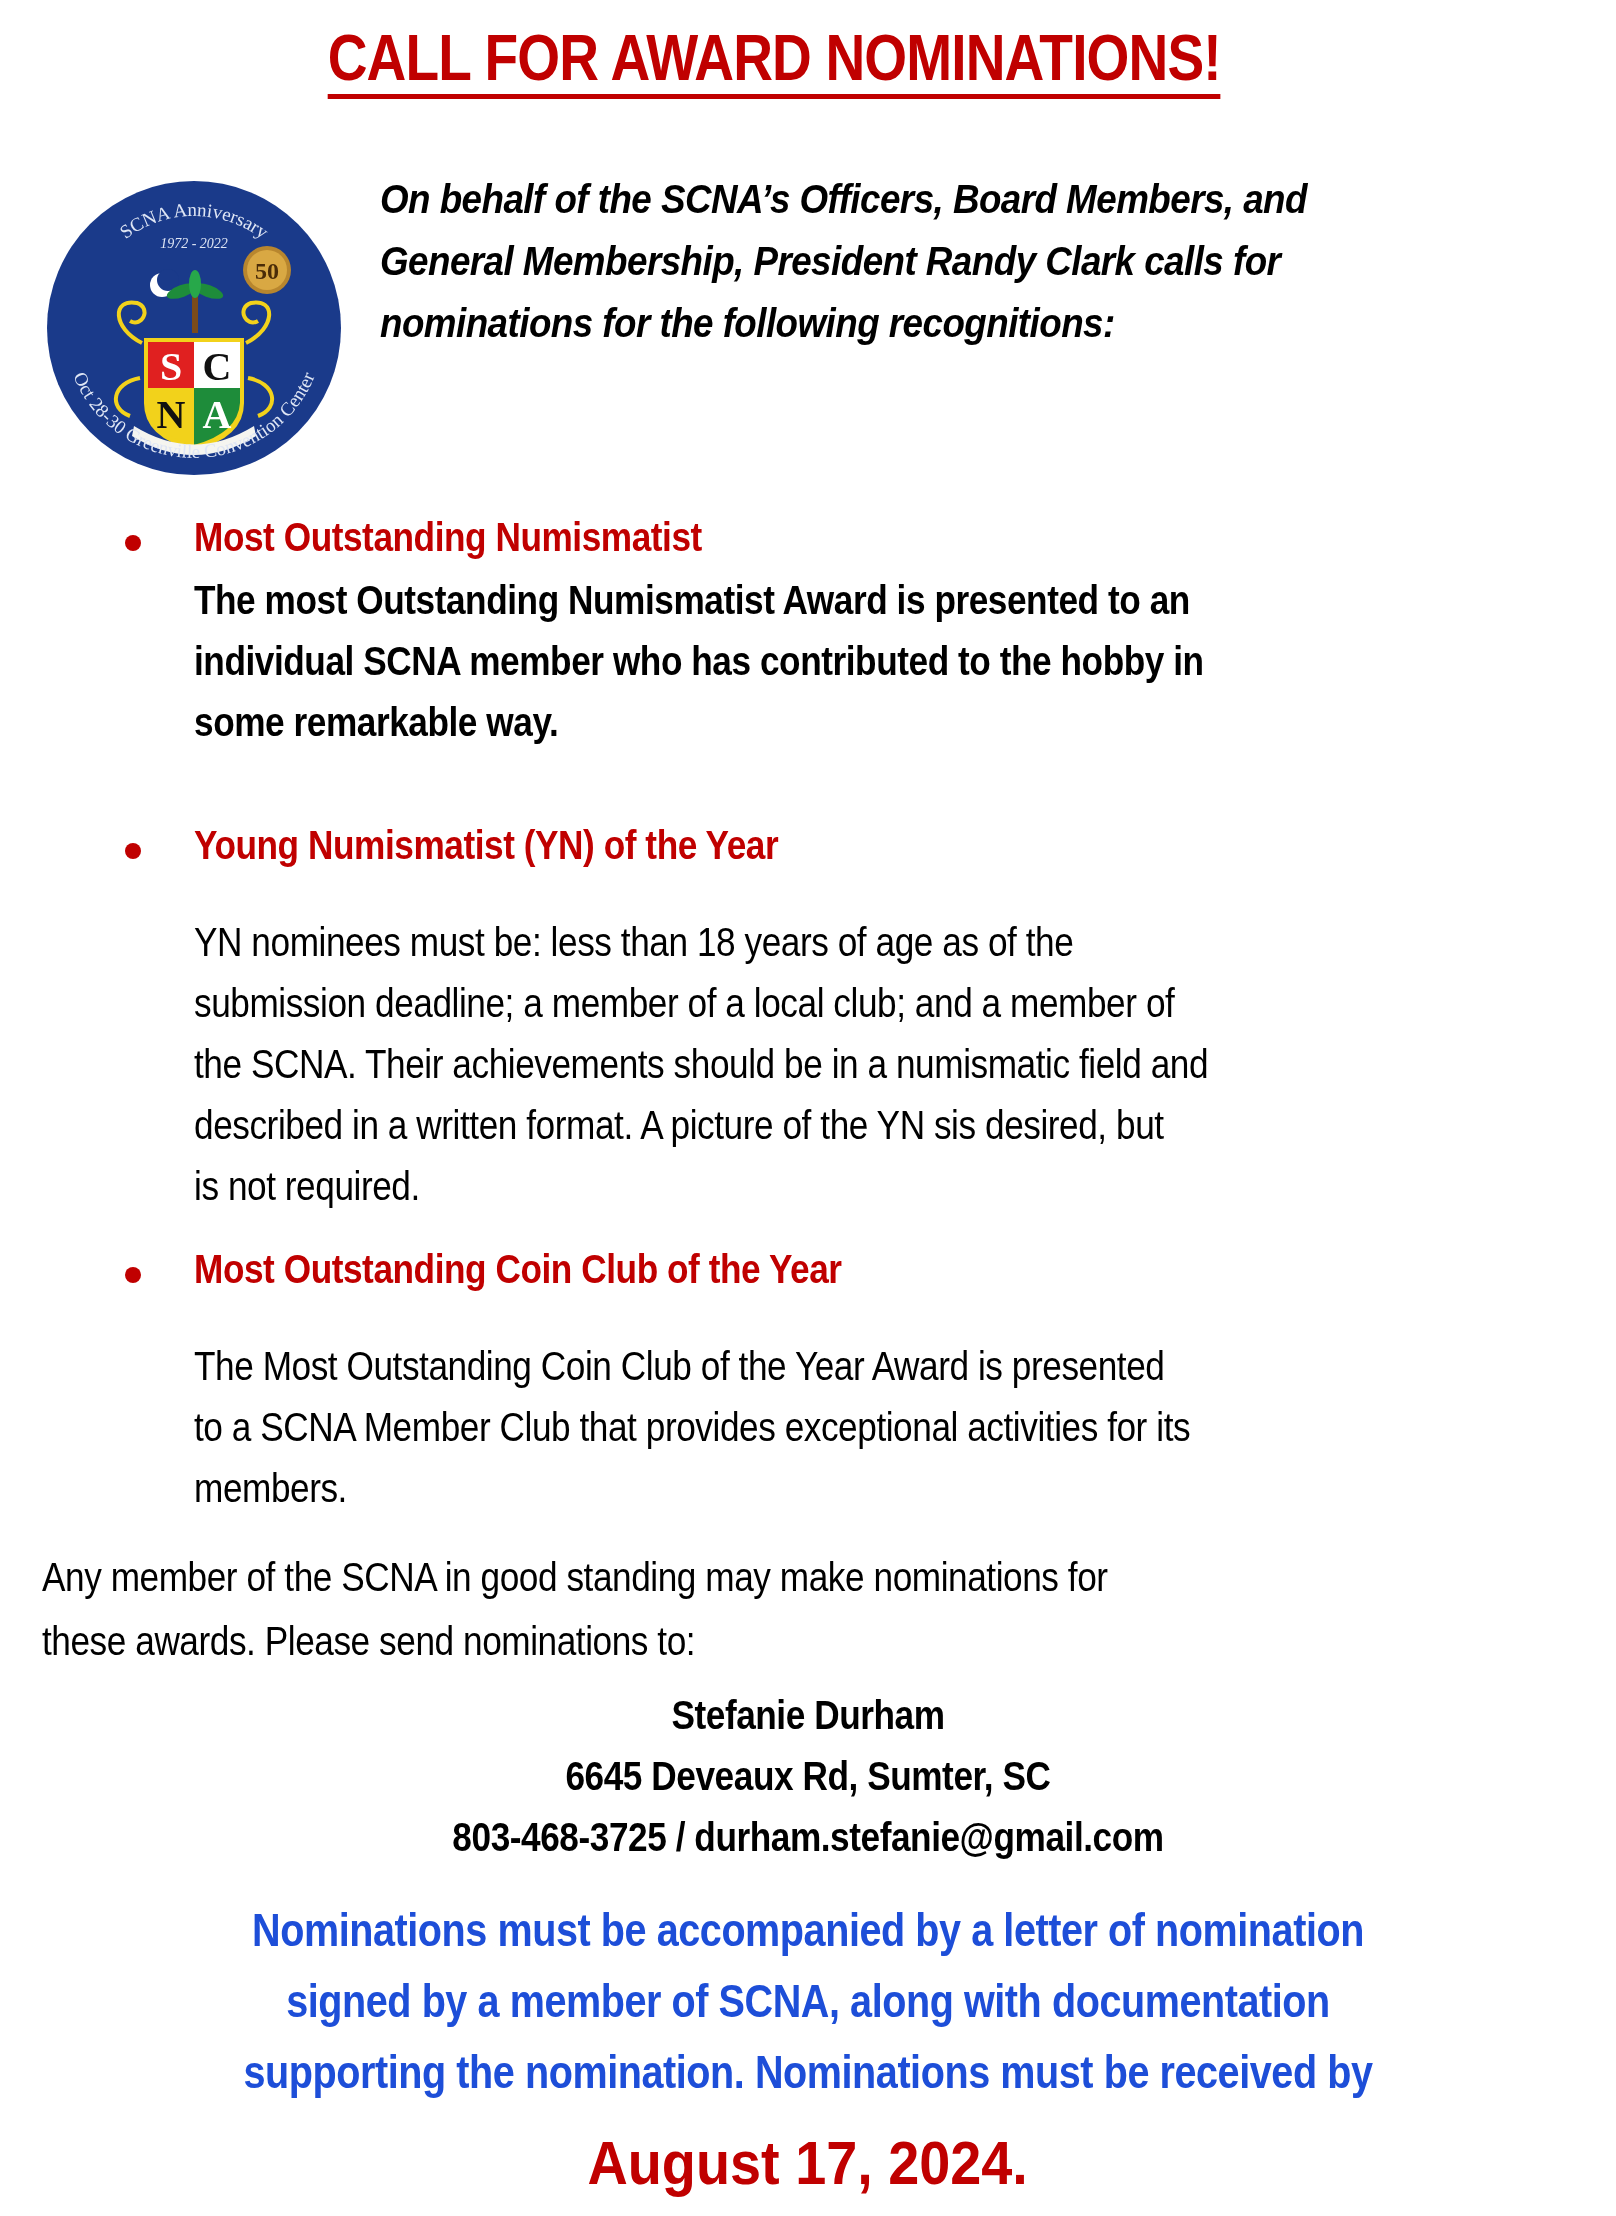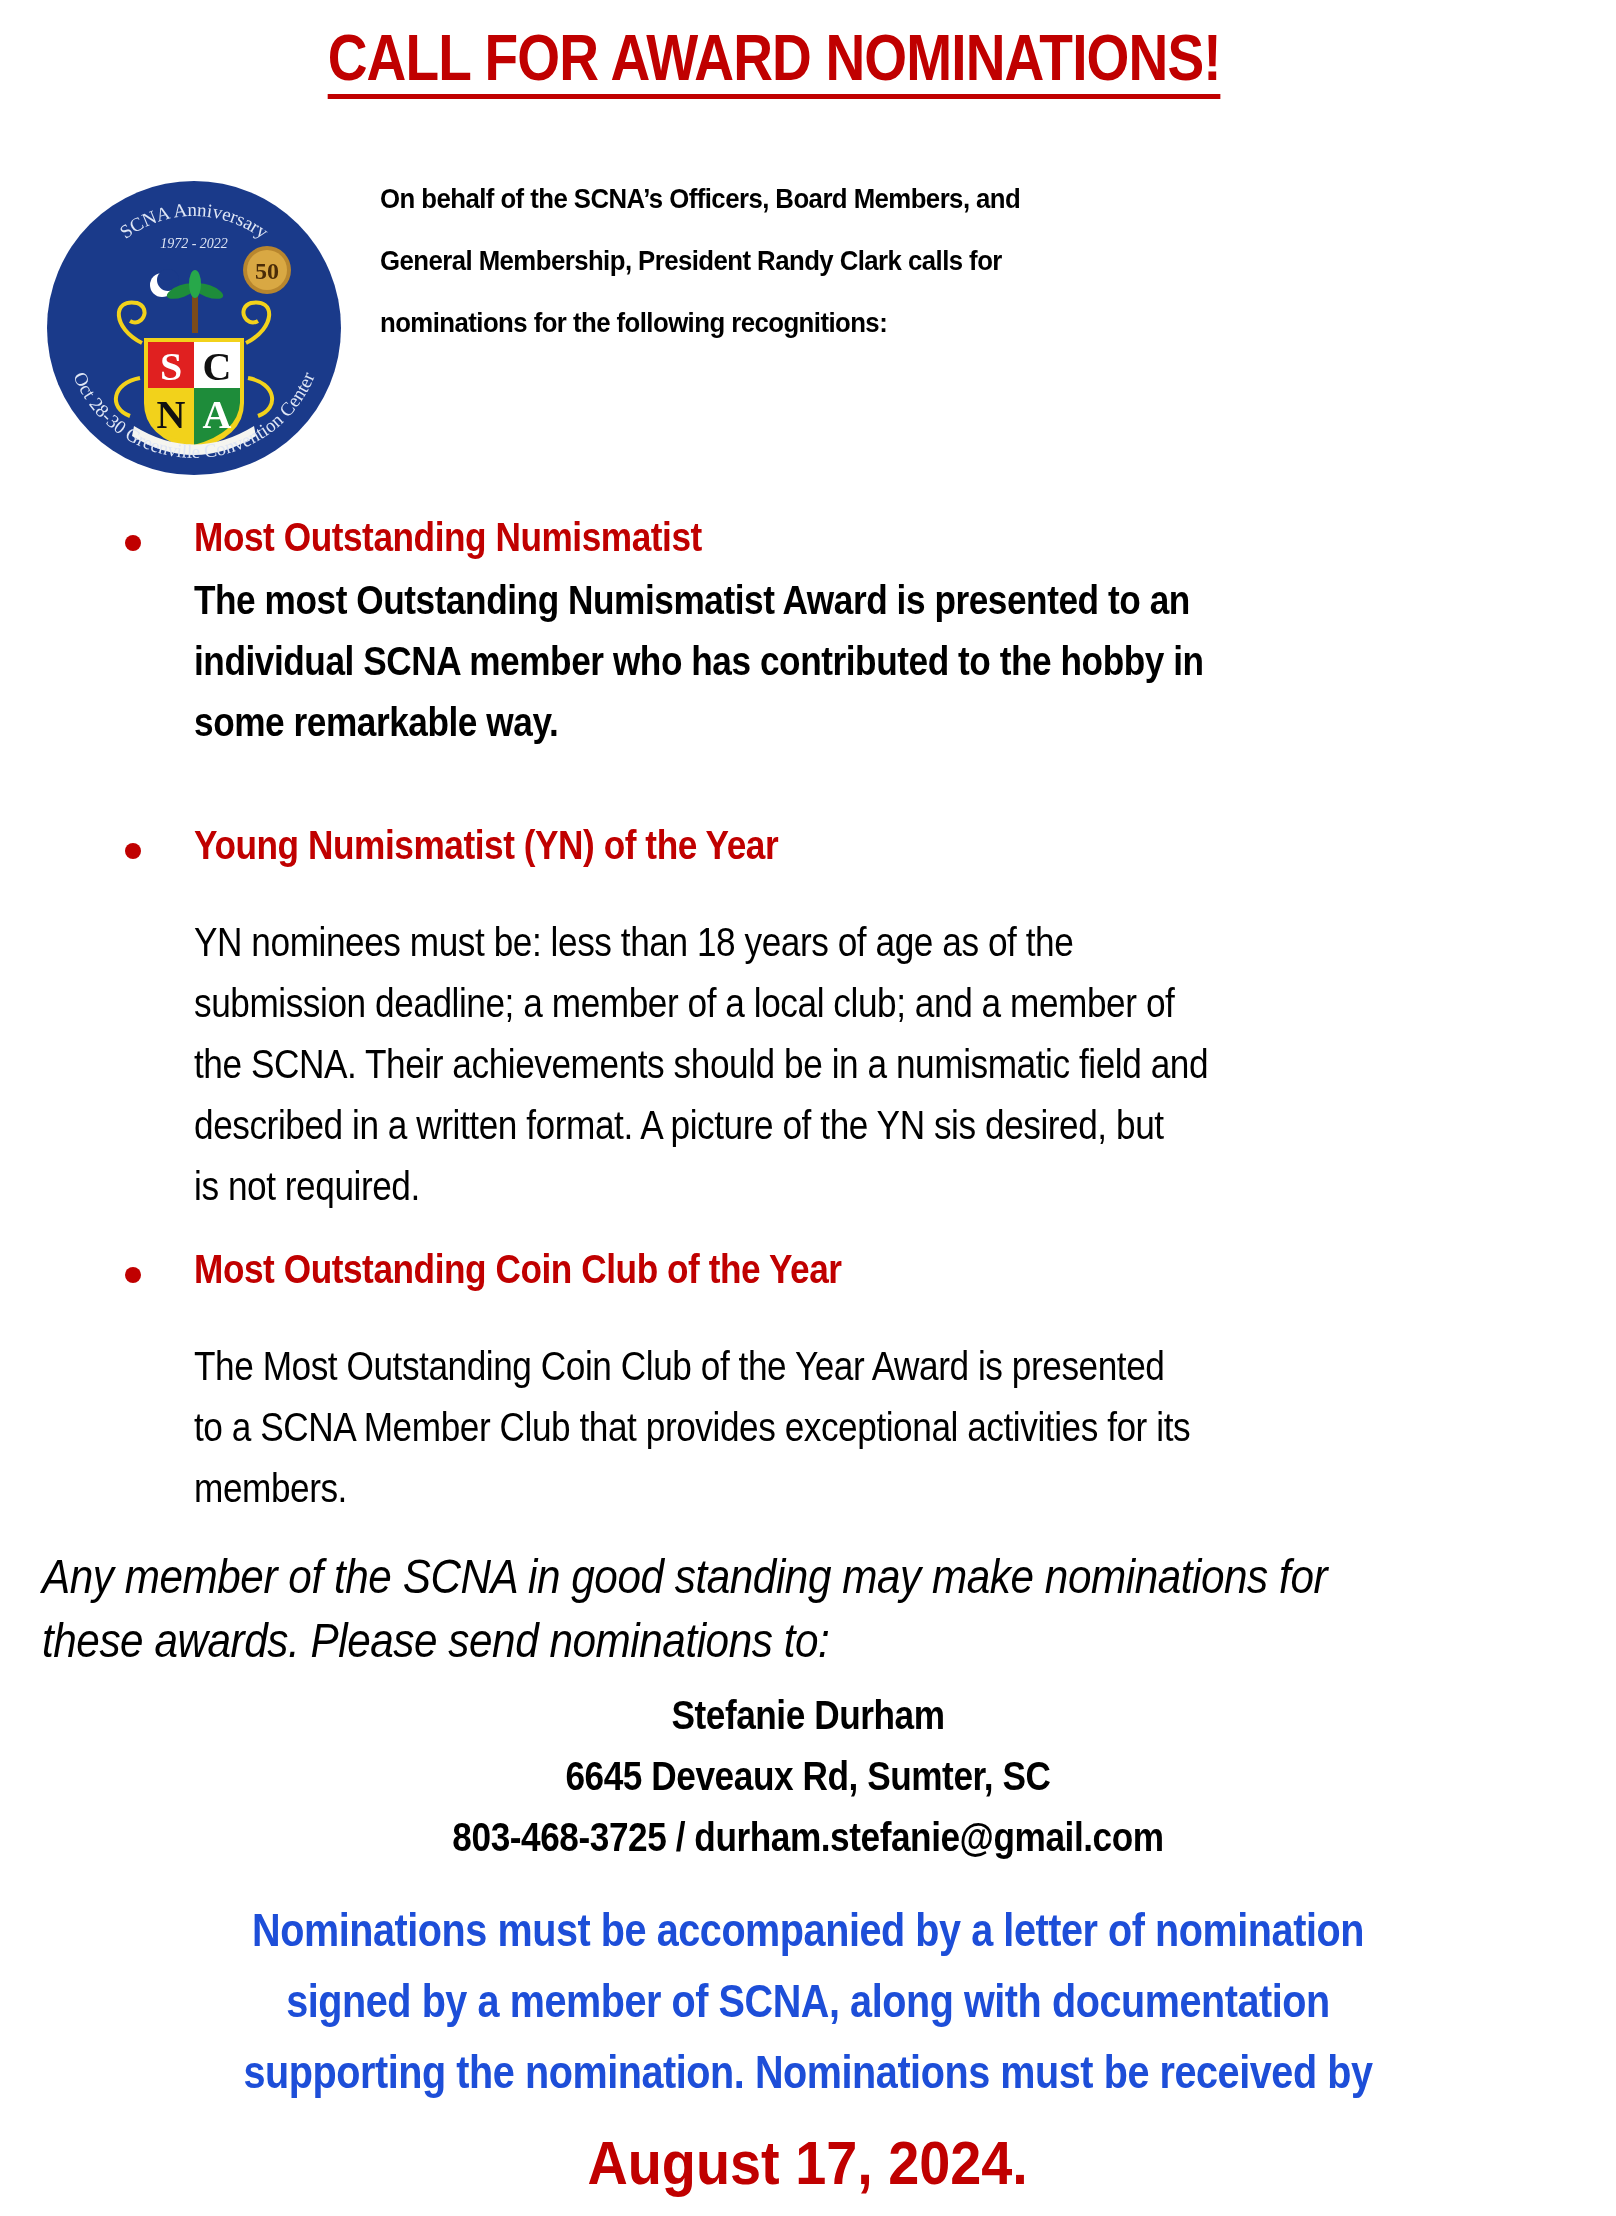--- a/index.html
+++ b/index.html
@@ -17,43 +17,43 @@
     letter-spacing: -1px;
     transform: scaleX(0.86);
     border-bottom: 5px solid #c00000;
     line-height: 72px; padding-bottom: 0px;
   }
   .logo {
     position: absolute; left: 42px; top: 178px; width: 304px; height: 300px;
   }
   .intro {
     position: absolute; left: 380px; top: 168px; width: 1180px;
-    font-weight: bold; font-size: 28px; line-height: 62px;
+    font-weight: bold; font-size: 40px; line-height: 62px;
     letter-spacing: -0.6px;
+    font-style: italic;
   }
   .intro div { white-space: nowrap; transform: scaleX(0.92); transform-origin: left center; }
   .award { position: absolute; left: 0; width: 1616px; }
   .bullet {
     position: absolute; left: 125px; width: 16px; height: 16px; border-radius: 50%;
     background: #c00000;
   }
   .award-title {
     position: absolute; left: 194px; font-weight: bold; color: #c00000;
     font-size: 40px; white-space: nowrap; transform: scaleX(0.88); transform-origin: left center;
     letter-spacing: -0.5px;
   }
   .award-desc {
     position: absolute; left: 194px; font-size: 40px; line-height: 61px;
     letter-spacing: -0.5px;
   }
   .award-desc div { white-space: nowrap; transform: scaleX(0.88); transform-origin: left center; }
   .any {
-    position: absolute; left: 42px; top: 1545px; font-size: 48px; line-height: 64px;
+    position: absolute; left: 42px; top: 1545px; font-size: 40px; line-height: 64px;
     letter-spacing: -0.5px;
-    font-style: italic;
   }
   .any div { white-space: nowrap; transform: scaleX(0.88); transform-origin: left center; }
   .contact {
     position: absolute; left: 0; top: 1685px; width: 1616px; text-align: center;
     font-weight: bold; font-size: 40px; line-height: 61px; letter-spacing: -0.5px;
   }
   .contact div { white-space: nowrap; transform: scaleX(0.88); }
   .note {
     position: absolute; left: 0; top: 1895px; width: 1616px; text-align: center;
     font-weight: bold; font-size: 46px; line-height: 71px; color: #1d4ed8;

